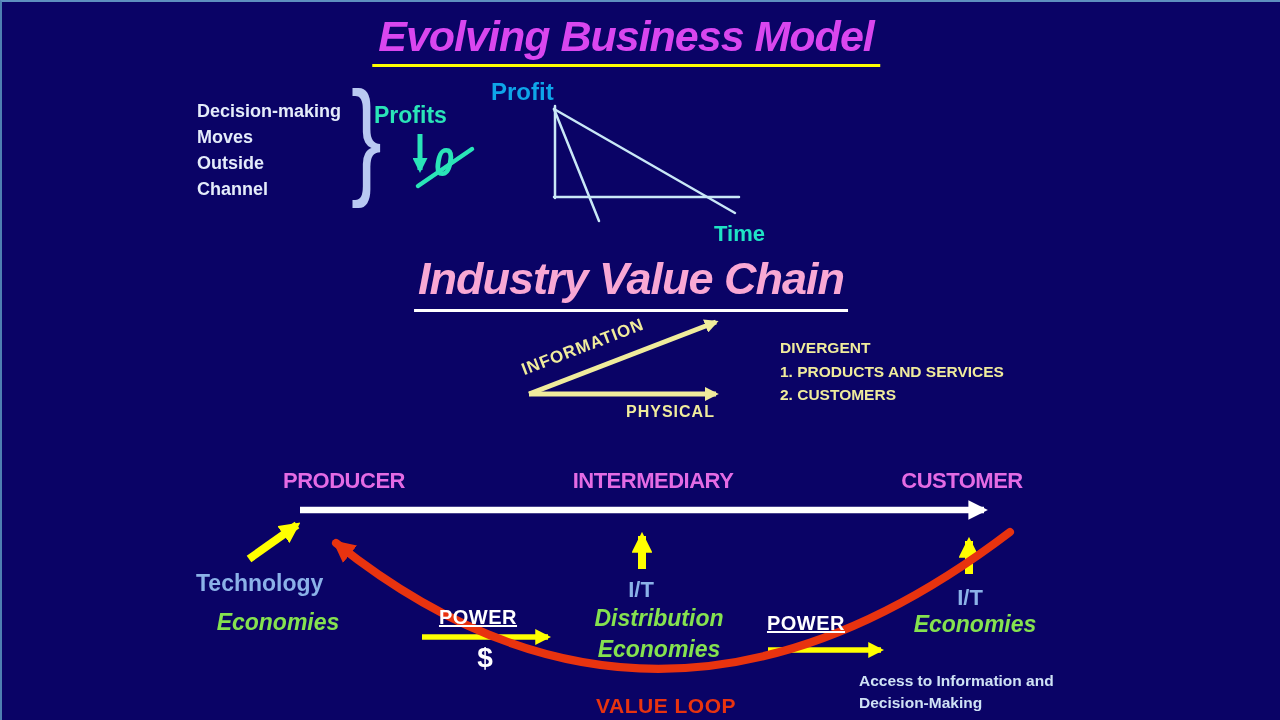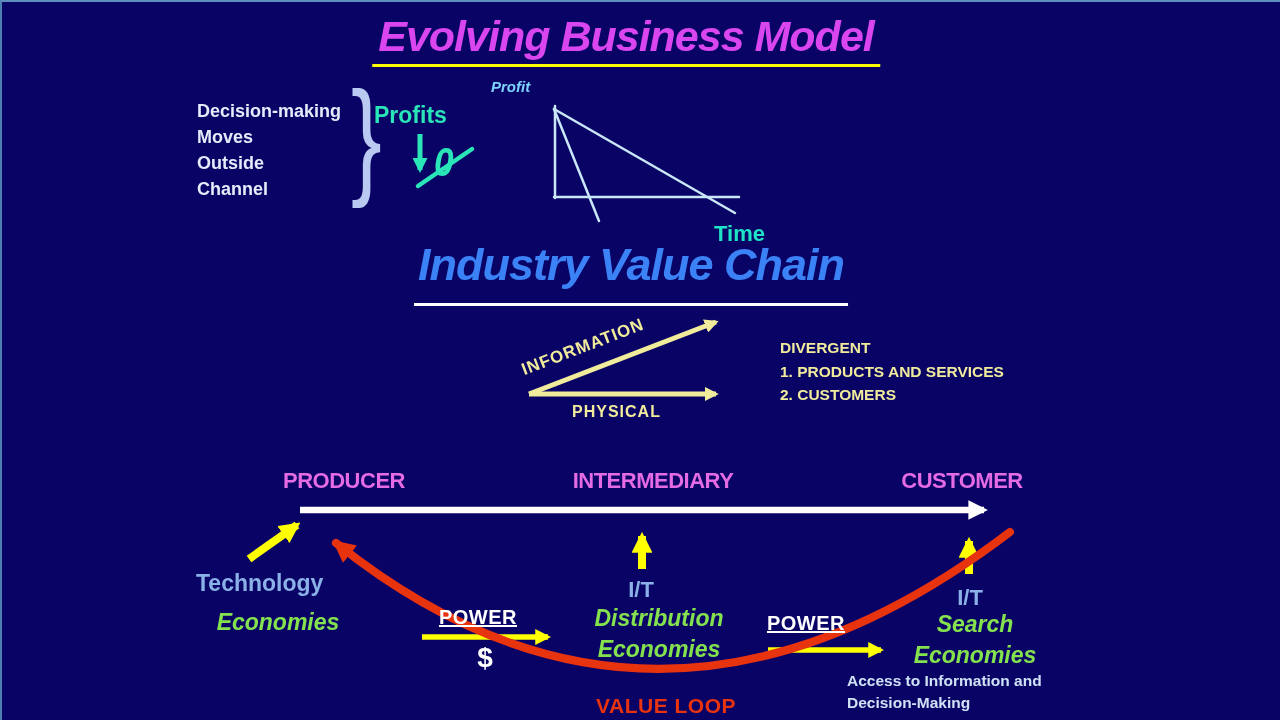--- a/index.html
+++ b/index.html
@@ -18,33 +18,33 @@
     border-bottom:3px solid #FFFF00;padding:0 6px 3px 6px;letter-spacing:-1px;
   }
   .decision{left:195px;top:96px;font-size:18px;line-height:26px;color:#E4ECFA;}
   .decision span{display:block;}
   .brace{
     left:349px;top:76px;font-size:128px;line-height:0.92;color:#B9C9F2;
     font-weight:400;transform:scale(0.72,1);transform-origin:left top;
   }
   .profits{left:372px;top:100px;font-size:23px;color:#2AE5B8;}
   .zero{left:432px;top:138px;font-size:40px;color:#2AE5B8;transform:scaleX(0.88);transform-origin:left top;}
-  .profit-lbl{left:489px;top:76px;font-size:15px;color:#7dd3fc;font-style:italic;}
+  .profit-lbl{left:489px;top:76px;font-size:24px;color:#0ea5e9;}
   .time-lbl{left:712px;top:219px;font-size:22px;color:#1FE3C4;text-align:right;}
 
   .section-title{
-    left:629px;top:237px;font-size:45px;color:#3b82f6;
-    border-bottom:3px solid #FFFFFF;padding:0 4px 12px 4px;letter-spacing:-1px;
+    left:629px;top:251px;font-size:45px;color:#f9a8d4;
+    border-bottom:3px solid #FFFFFF;padding:0 4px 4px 4px;letter-spacing:-1px;
   }
 
   .info-lbl{
     left:524px;top:358px;font-size:17px;color:#F0EC9C;letter-spacing:1px;
     transform:rotate(-21deg);transform-origin:left bottom;
   }
-  .phys-lbl{left:570px;top:401px;font-size:16px;color:#F0EC9C;letter-spacing:1px;}
+  .phys-lbl{left:624px;top:401px;font-size:16px;color:#F0EC9C;letter-spacing:1px;}
   .divergent{left:778px;top:334px;font-size:15.5px;line-height:23.5px;color:#F0EC9C;}
   .divergent span{display:block;}
 
   .chain-lbl{top:466px;font-size:22px;color:#E46BE4;letter-spacing:-0.5px;}
   .producer{left:342px;}
   .intermediary{left:651px;}
   .customer{left:960px;text-align:center;}
 
   .technology{left:194px;top:568px;font-size:23px;color:#8BB2E8;}
   .econ{font-size:23px;color:#85E24F;line-height:31px;}
@@ -53,21 +53,21 @@
   .distribution{left:657px;top:601px;}
   .search{left:973px;top:607px;}
   .it-lbl{font-size:22px;color:#8BB2E8;}
   .it-mid{left:639px;top:575px;}
   .it-right{left:968px;top:583px;}
   .power{font-size:20px;color:#FFFFFF;letter-spacing:0.5px;text-decoration:underline;}
   .power-left{left:476px;top:604px;}
   .power-right{left:804px;top:610px;}
   .dollar{left:483px;top:640px;font-size:28px;color:#FFFFFF;}
   .access{left:845px;top:668px;font-size:15.5px;line-height:22px;color:#CFE2F5;}
-  .access span{display:block;}
+  .access span{display:block;margin-left:12px;}
   .value-loop{left:664px;top:692px;font-size:21px;color:#E8330F;letter-spacing:0.5px;}
 
   svg.layer{position:absolute;left:0;top:0;pointer-events:none;}
 </style>
 </head>
 <body>
 
 <div class="slide">
 
   <svg class="layer" width="1280" height="720" viewBox="0 0 1280 720">
@@ -157,21 +157,20 @@
   <div class="abs it-lbl it-mid b ctr">I/T</div>
   <div class="abs econ distribution b i ctr">
     <span>Distribution</span>
     <span>Economies</span>
   </div>
 
   <div class="abs power power-right b ctr">POWER</div>
 
   <div class="abs it-lbl it-right b ctr">I/T</div>
   <div class="abs econ search b i ctr">
-    <span>Search</span>
     <span>Economies</span>
   </div>
   <div class="abs access b">
     <span>Access to Information and</span>
     <span>Decision-Making</span>
   </div>
 
   <div class="abs value-loop b ctr">VALUE LOOP</div>
 
 </div>

